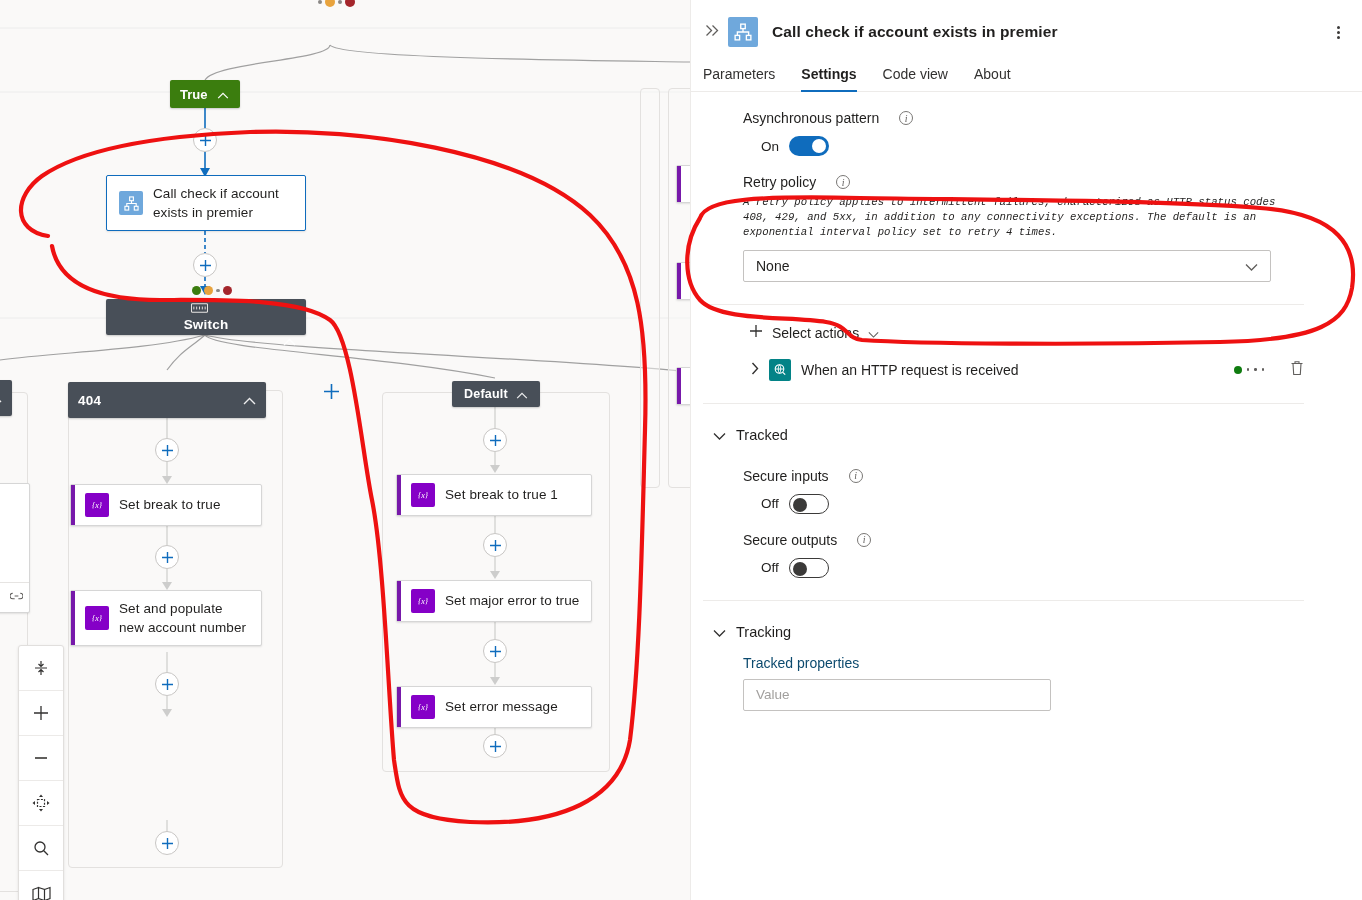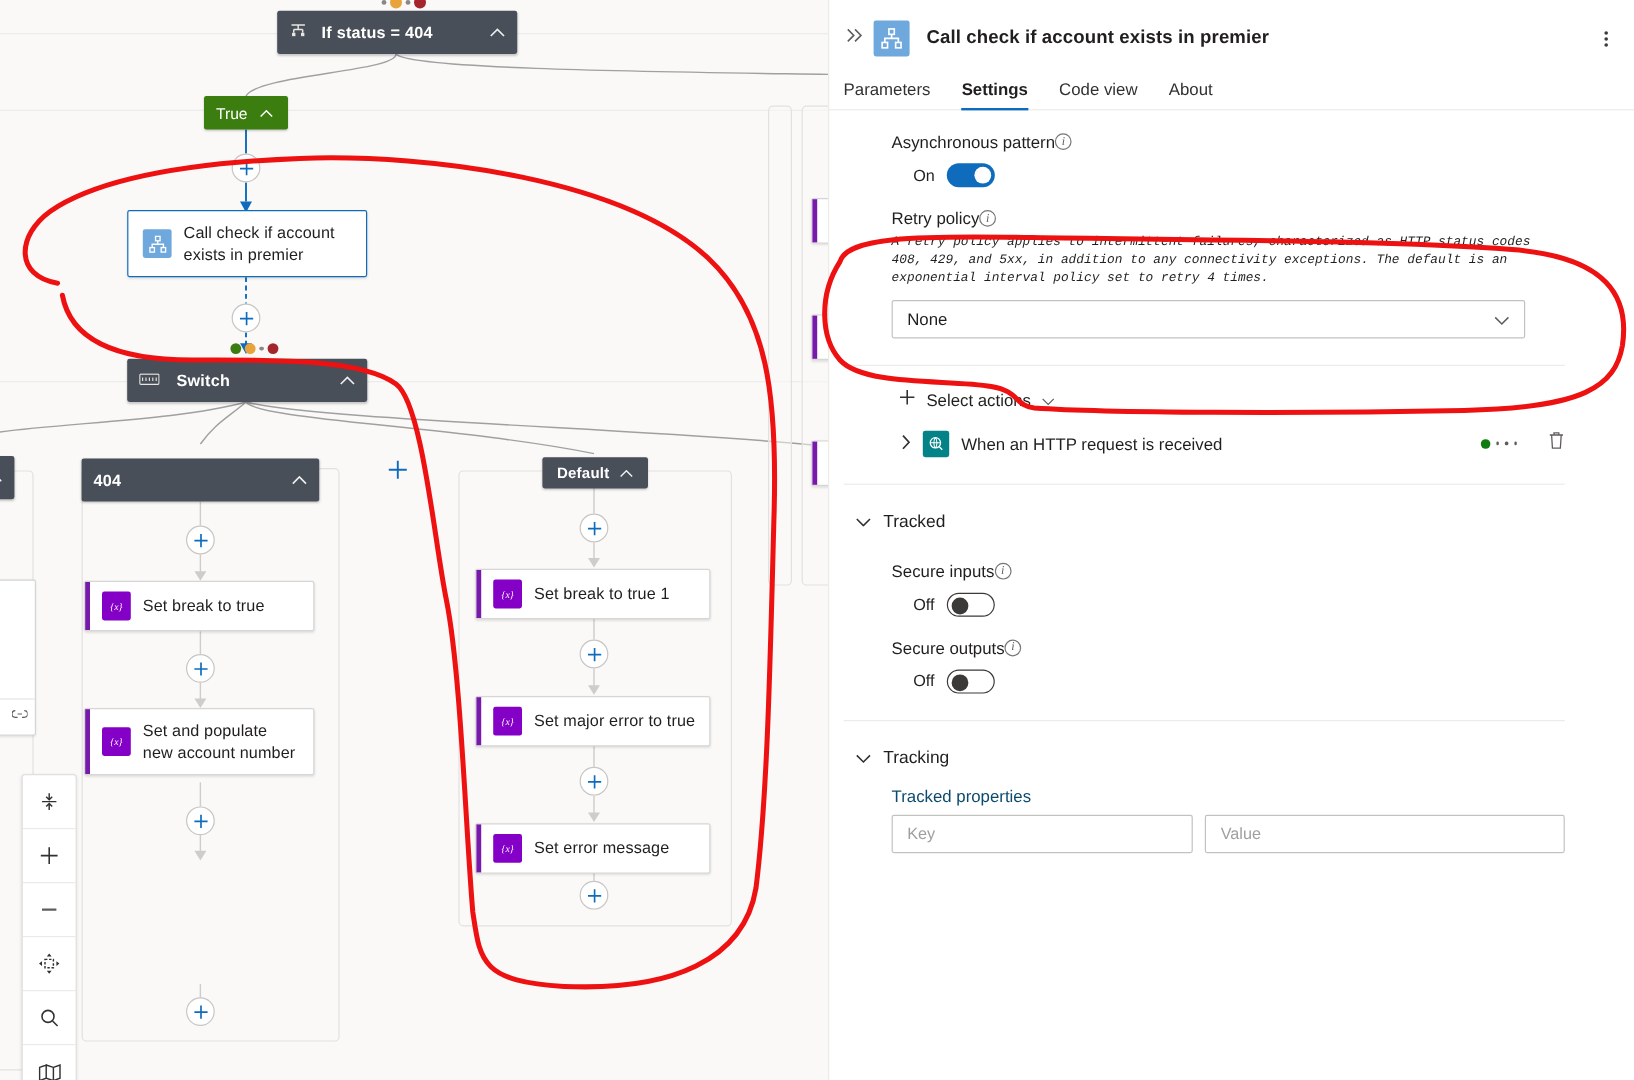--- a/index.html
+++ b/index.html
@@ -58,21 +58,21 @@
   .green-node {
     position: absolute;
     background: #3b7d0e;
     border-radius: 2px;
     color: #fff;
     display: flex; align-items: center; gap: 10px;
     padding: 0 10px;
     height: 28px;
     box-shadow: 0 1px 2px rgba(0,0,0,.2);
   }
-  .green-node .dlabel { font-size: 13px; font-weight: normal; }
+  .green-node .dlabel { font-size: 13px; font-weight: bold; }
 
   .plus-btn {
     position: absolute;
     width: 24px; height: 24px; border-radius: 50%;
     background: #fff; border: 1px solid #c8c6c4;
     display: flex; align-items: center; justify-content: center;
     color: #0f6cbd;
   }
   .scope-box {
     position: absolute;
@@ -125,21 +125,21 @@
     content:""; position:absolute; left:0; right:0; bottom:-1px; height: 2.5px; background:#0f6cbd;
   }
 
   .panel-body { padding: 0 0 0 0; height: 846px; overflow: hidden; }
   .section { padding: 0 58px 0 12px; }
   .sec-head { display: flex; align-items: center; gap: 10px; padding: 22px 0 6px 10px; }
   .sec-head .ctitle { font-size: 14.5px; color: #201f1e; }
   .divider { height: 1px; background: #edebe9; margin: 22px 0 0 12px; margin-right: 58px; }
 
   .field { padding-left: 40px; }
-  .field-label { display: flex; align-items: center; gap: 0; font-size: 14px; color: #201f1e; margin-top: 18px; }
+  .field-label { display: flex; align-items: center; gap: 20px; font-size: 14px; color: #201f1e; margin-top: 18px; }
   .info-i {
     width: 14px; height: 14px; border-radius: 50%; border: 1px solid #797775;
     color: #605e5c; font-size: 10px; font-style: italic;
     display: inline-flex; align-items: center; justify-content: center; font-family: "Liberation Serif", serif;
   }
   .toggle-row { display: flex; align-items: center; gap: 10px; margin-top: 10px; padding-left: 18px; }
   .toggle-row .tlabel { font-size: 13.5px; color: #201f1e; }
   .switch { width: 40px; height: 20px; border-radius: 10px; position: relative; }
   .switch.on { background: #0f6cbd; }
   .switch.off { background: #fff; border: 1px solid #3b3a39; }
@@ -269,35 +269,20 @@
       <div class="accent" style="background:#7719aa;"></div>
     </div>
 
     <div class="dots" style="left:318px; top:-3px;">
       <i style="width:4px;height:4px;background:#8a8886;"></i>
       <i style="width:10px;height:10px;background:#e8a33d;"></i>
       <i style="width:4px;height:4px;background:#8a8886;"></i>
       <i style="width:10px;height:10px;background:#a4262c;"></i>
     </div>
 
-    <div class="dark-node" style="left:231px; top:9px; width:200px;">
-      <span style="margin-right:12px;">
-        <svg width="15" height="14" viewBox="0 0 16 15">
-          <path d="M2 3h12M8 3v4M4 7h8M4 7v3M12 7v3" stroke="#e8e6e3" stroke-width="1.3" fill="none"></path>
-          <rect x="2.5" y="10" width="3" height="3" fill="#e8e6e3"></rect>
-          <rect x="10.5" y="10" width="3" height="3" fill="#e8e6e3"></rect>
-        </svg>
-      </span>
-      <span class="dlabel">If status = 404</span>
-      <span class="chev">
-        <svg width="13" height="8" viewBox="0 0 13 8">
-            <path d="M1 7 L6.5 1.5 L12 7" stroke="#fff" stroke-width="1.4" fill="none"></path>
-          </svg>
-      </span>
-    </div>
 
     <div class="green-node" style="left:170px; top:80px; width:70px;">
       <span class="dlabel">True</span>
       <span>
         <svg width="12" height="7" viewBox="0 0 13 8">
             <path d="M1 7 L6.5 1.5 L12 7" stroke="#fff" stroke-width="1.4" fill="none"></path>
           </svg>
       </span>
     </div>
 
@@ -325,21 +310,21 @@
         </svg>
     </div>
 
     <div class="dots" style="left:192px; top:286px;">
       <i style="width:9px;height:9px;background:#3b7d0e;"></i>
       <i style="width:9px;height:9px;background:#e8a33d;"></i>
       <i style="width:3.5px;height:3.5px;background:#8a8886;"></i>
       <i style="width:9px;height:9px;background:#a4262c;"></i>
     </div>
 
-    <div class="dark-node" style="left:106px; top:299px; width:200px;">
+    <div class="dark-node" style="left:106px; top:299px; width:200px;flex-direction:column;">
       <span style="margin-right:14px;">
         <svg width="17" height="10" viewBox="0 0 18 10">
           <rect x="0.5" y="0.5" width="17" height="9" rx="1" fill="none" stroke="#e8e6e3" stroke-width="1.1"></rect>
           <path d="M3 3.5v3M6 3.5v3M9 3.5v3M12 3.5v3M15 3.5v3" stroke="#e8e6e3" stroke-width="1"></path>
         </svg>
       </span>
       <span class="dlabel">Switch</span>
       <span class="chev">
         <svg width="13" height="8" viewBox="0 0 13 8">
             <path d="M1 7 L6.5 1.5 L12 7" stroke="#fff" stroke-width="1.4" fill="none"></path>
@@ -663,21 +648,20 @@
           <span>
             <svg width="13" height="8" viewBox="0 0 13 8">
                 <path d="M1 1.5L6.5 7L12 1.5" stroke="#323130" stroke-width="1.3" fill="none"></path>
               </svg>
           </span>
           <span class="ctitle">Tracking</span>
         </div>
 
         <div class="tracked-label">Tracked properties</div>
         <div class="kv-row">
-          <div class="kv-input kv-key">Key</div>
           <div class="kv-input kv-val">Value</div>
         </div>
       </div>
     </div>
   </div>
 
   <svg id="annot">
     <path d="M48 236 C12 230, 14 196, 42 176 C80 150, 150 136, 250 132
              C360 128, 520 150, 590 215 C640 262, 648 330, 645 430
              C642 540, 640 660, 630 740 C620 800, 560 826, 470 822

